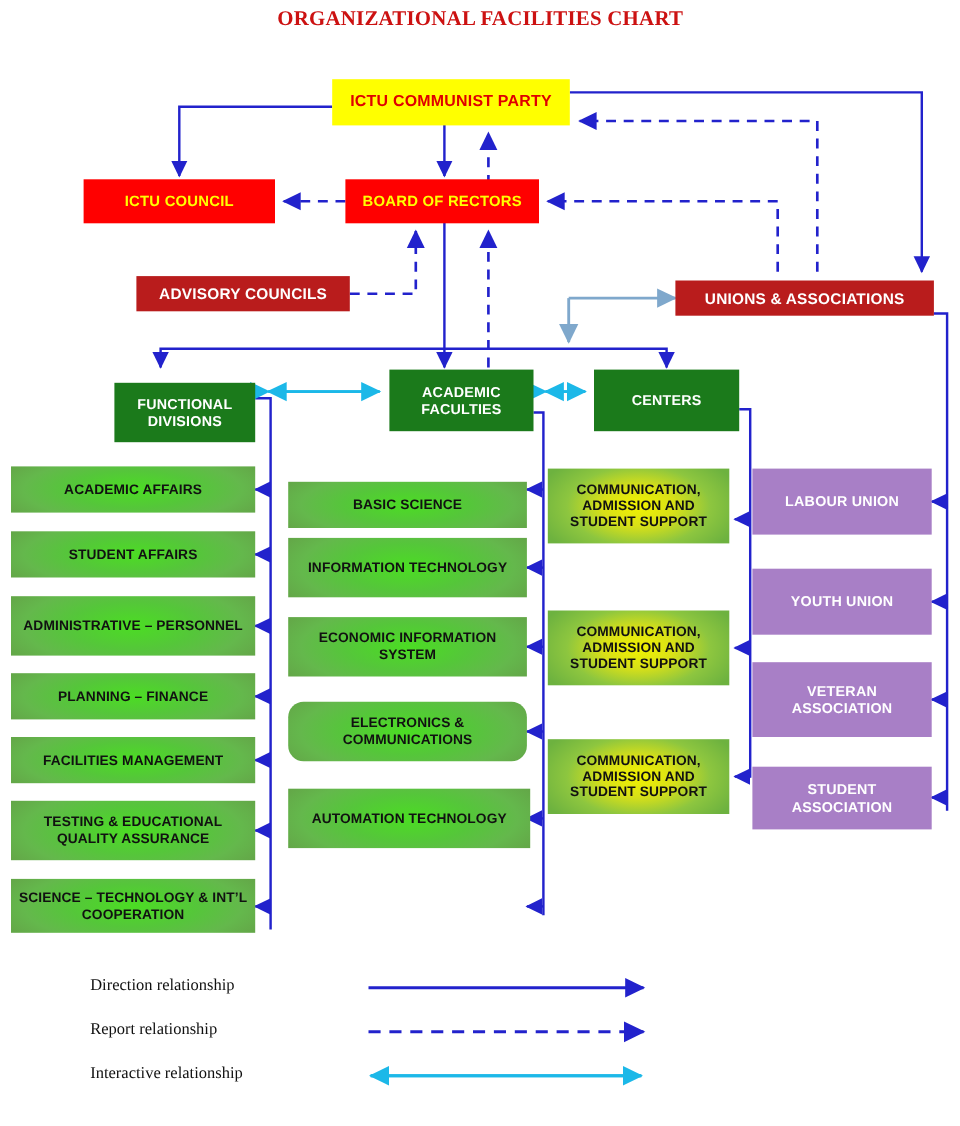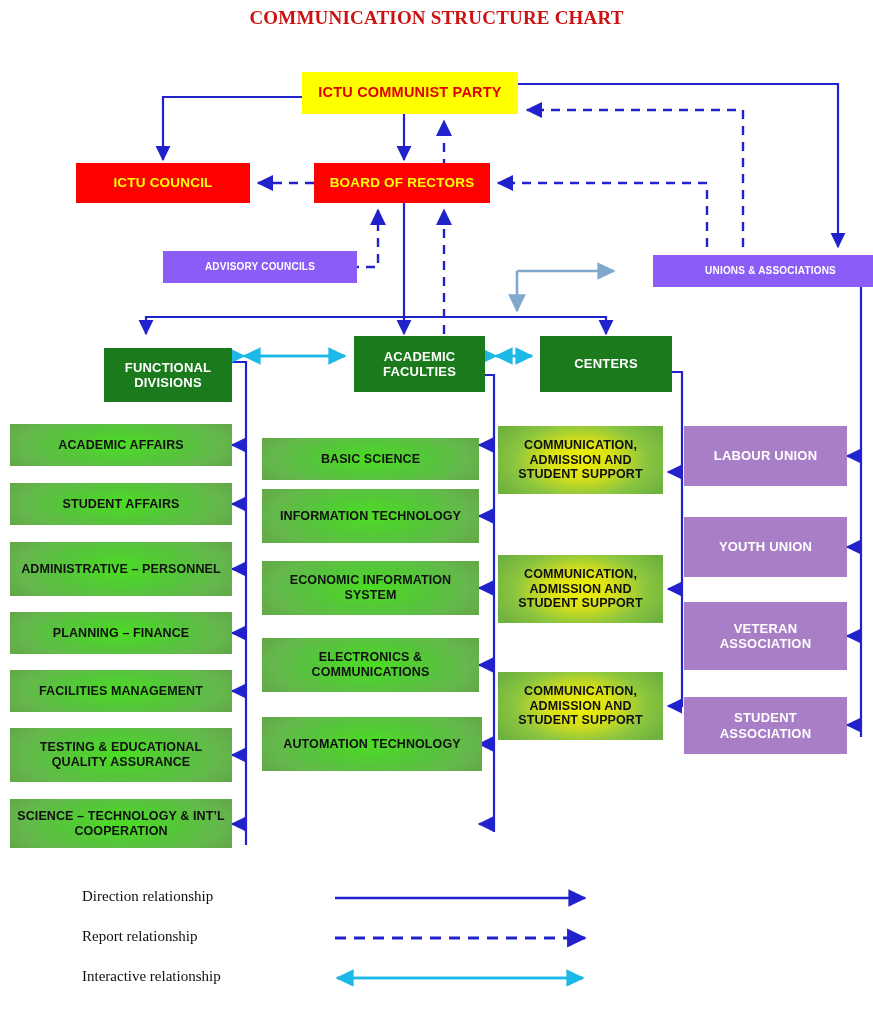--- a/index.html
+++ b/index.html
@@ -13,41 +13,41 @@
          font-family:"Liberation Serif", serif;font-weight:bold;
          font-size:19px;color:#CC1111;letter-spacing:.2px;}
 
   
   .box{position:absolute;display:flex;align-items:center;justify-content:center;
        text-align:center;font-weight:bold;line-height:1.18;box-sizing:border-box;
        padding:16px 4px;}
 
   .b-yellow{background:#FFFF00;color:#E00000;font-size:14.5px;letter-spacing:.2px;}
   .b-red{background:#FF0000;color:#FFFF00;font-size:13.5px;letter-spacing:.2px;}
-  .b-blue{background:#8b5cf6;color:#FFFFFF;font-size:10px;letter-spacing:.2px;margin-left:39px;}
+  .b-blue{background:#b91c1c;color:#FFFFFF;font-size:14px;letter-spacing:.2px;}
   .b-darkgreen{background:#1B7A1B;color:#FFFFFF;font-size:13px;letter-spacing:.2px;}
   .b-green{color:#111111;font-size:12.5px;letter-spacing:.1px;
            background:radial-gradient(ellipse 62% 95% at 50% 50%, #4BDD23 0%, #55C63A 42%, #64B84C 72%, #63A347 100%);}
   .b-yellowgreen{color:#111111;font-size:12.5px;letter-spacing:.1px;
            background:radial-gradient(ellipse 58% 78% at 50% 50%, #F2F200 0%, #D8E018 35%, #8DC63F 68%, #6DB23F 100%);}
   .b-purple{background:#A87FC6;color:#FFFFFF;font-size:13px;letter-spacing:.2px;}
 
   
   .legend-label{position:absolute;font-family:"Liberation Serif", serif;
                 font-size:15px;color:#101010;white-space:nowrap;}
 
   svg.wires{position:absolute;left:0;top:0;width:873px;height:1024px;
             pointer-events:none;overflow:visible;}
 </style>
 </head>
 <body>
 
 <div id="chart">
 
-  <div class="title">COMMUNICATION STRUCTURE CHART</div>
+  <div class="title">ORGANIZATIONAL FACILITIES CHART</div>
 
   <svg class="wires" viewBox="0 0 873 1024">
     <defs>
       <marker id="ah" markerWidth="8" markerHeight="8" refX="6.4" refY="4" orient="auto">
         <path d="M0,0.6 L7,4 L0,7.4 z" fill="#2222CC"></path>
       </marker>
       <marker id="ahs" markerWidth="8" markerHeight="8" refX="6.4" refY="4" orient="auto">
         <path d="M0,0.6 L7,4 L0,7.4 z" fill="#7FA8CC"></path>
       </marker>
       <marker id="ahc" markerWidth="8" markerHeight="8" refX="6.4" refY="4" orient="auto">
@@ -155,21 +155,21 @@
   <div class="box b-green" style="left:10px;top:483px;width:222px;height:42px;">STUDENT AFFAIRS</div>
   <div class="box b-green" style="left:10px;top:542px;width:222px;height:54px;">ADMINISTRATIVE – PERSONNEL</div>
   <div class="box b-green" style="left:10px;top:612px;width:222px;height:42px;">PLANNING – FINANCE</div>
   <div class="box b-green" style="left:10px;top:670px;width:222px;height:42px;">FACILITIES MANAGEMENT</div>
   <div class="box b-green" style="left:10px;top:728px;width:222px;height:54px;">TESTING &amp; EDUCATIONAL QUALITY ASSURANCE</div>
   <div class="box b-green" style="left:10px;top:799px;width:222px;height:49px;">SCIENCE – TECHNOLOGY &amp; INT’L COOPERATION</div>
 
   <div class="box b-green" style="left:262px;top:424px;width:217px;height:42px;margin-top:14px;">BASIC SCIENCE</div>
   <div class="box b-green" style="left:262px;top:489px;width:217px;height:54px;">INFORMATION TECHNOLOGY</div>
   <div class="box b-green" style="left:262px;top:561px;width:217px;height:54px;">ECONOMIC INFORMATION SYSTEM</div>
-  <div class="box b-green" style="left:262px;top:638px;width:217px;height:54px;">ELECTRONICS &amp; COMMUNICATIONS</div>
+  <div class="box b-green" style="left:262px;top:638px;width:217px;height:54px;border-radius:14px;">ELECTRONICS &amp; COMMUNICATIONS</div>
   <div class="box b-green" style="left:262px;top:717px;width:220px;height:54px;">AUTOMATION TECHNOLOGY</div>
 
   <div class="box b-yellowgreen" style="left:498px;top:426px;width:165px;height:68px;">COMMUNICATION, ADMISSION AND STUDENT SUPPORT</div>
   <div class="box b-yellowgreen" style="left:498px;top:555px;width:165px;height:68px;">COMMUNICATION, ADMISSION AND STUDENT SUPPORT</div>
   <div class="box b-yellowgreen" style="left:498px;top:672px;width:165px;height:68px;">COMMUNICATION, ADMISSION AND STUDENT SUPPORT</div>
 
   <div class="box b-purple" style="left:684px;top:426px;width:163px;height:60px;">LABOUR UNION</div>
   <div class="box b-purple" style="left:684px;top:517px;width:163px;height:60px;">YOUTH UNION</div>
   <div class="box b-purple" style="left:684px;top:697px;width:163px;height:57px;">STUDENT ASSOCIATION</div>
   <div class="box b-purple" style="left:684px;top:602px;width:163px;height:68px;">VETERAN ASSOCIATION</div>

